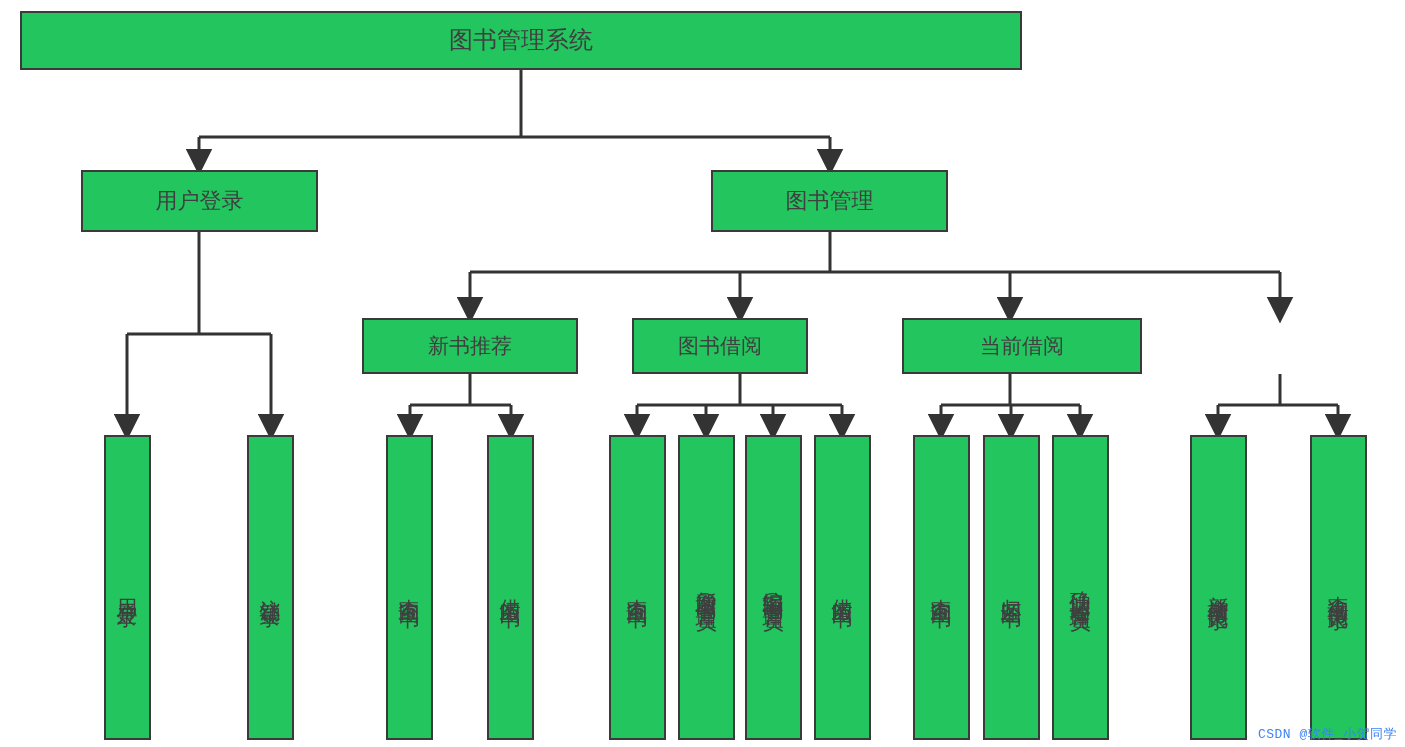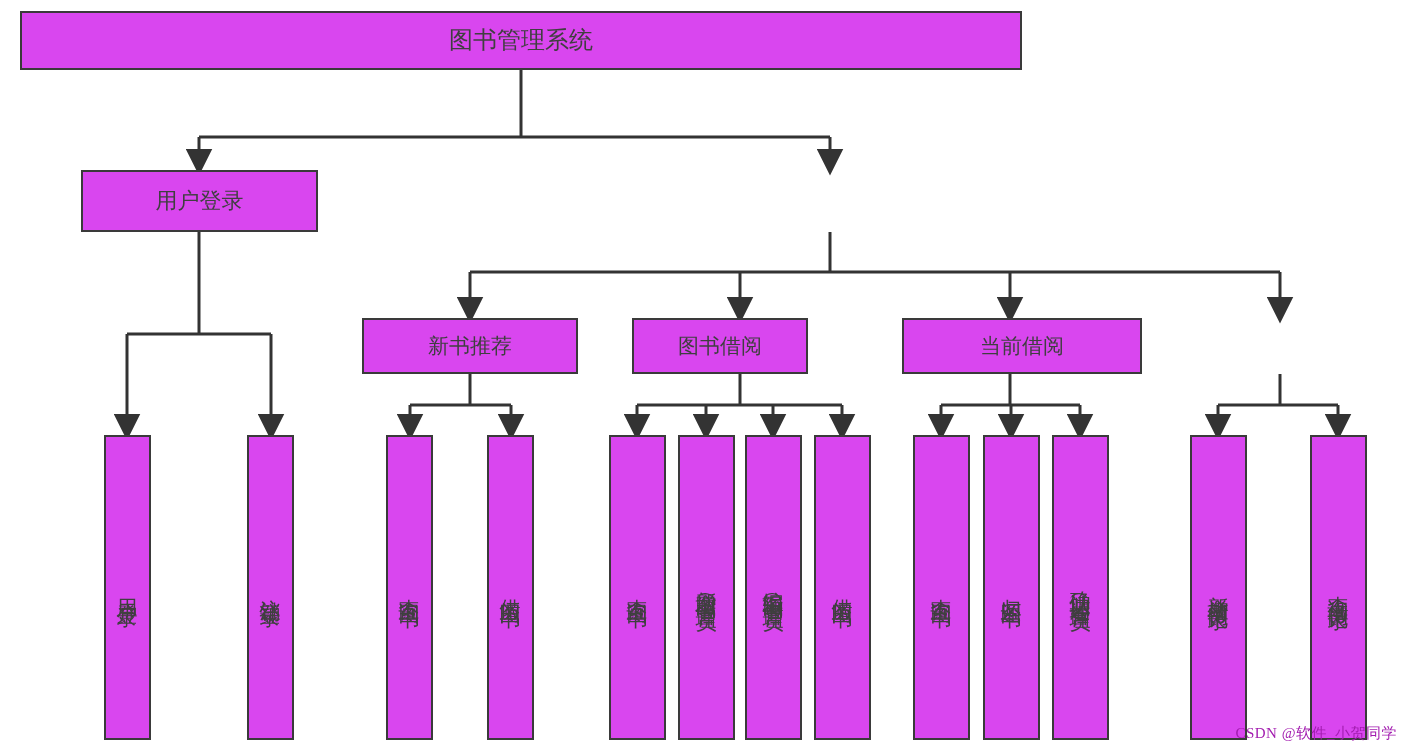--- a/index.html
+++ b/index.html
@@ -22,21 +22,21 @@
     position: absolute;
     left: 0;
     top: 0;
     width: 1405px;
     height: 747px;
     pointer-events: none;
   }
   .node {
     position: absolute;
     box-sizing: border-box;
-    background: #d946ef;
+    background: #22c55e;
     border: 2px solid #3a3a3a;
     display: flex;
     align-items: center;
     justify-content: center;
     color: #3f3f3f;
     text-align: center;
     line-height: 1.18;
   }
   .node.root {
     font-size: 24px;
@@ -57,25 +57,25 @@
     writing-mode: vertical-rl;
     text-orientation: upright;
     letter-spacing: 3px;
     white-space: nowrap;
     line-height: 1;
   }
   .watermark {
     position: absolute;
     right: 8px;
     bottom: 4px;
-    font-size: 15px;
-    color: #a21caf;
+    font-size: 13px;
+    color: #3b82f6;
     letter-spacing: 0.5px;
     white-space: nowrap;
-    font-family: Liberation Serif, serif;
+    font-family: Liberation Mono, monospace;
   }
 </style>
 </head>
 <body>
 
 <div id="canvas">
 
   <svg class="edges" viewBox="0 0 1405 747" xmlns="http://www.w3.org/2000/svg">
     <defs>
       <marker id="arrow" viewBox="0 0 12 12" refX="6" refY="6" markerWidth="9" markerHeight="9" orient="auto-start-reverse">
@@ -126,20 +126,23 @@
     </g>
   </svg>
 
   <div class="node root" style="left:20px; top:11px; width:1002px; height:59px;">
     <span>图书管理系统</span>
   </div>
 
   <div class="node level2" style="left:81px; top:170px; width:237px; height:62px;">
     <span>用户登录</span>
   </div>
+  <div class="node level2" style="left:711px; top:170px; width:237px; height:62px;">
+    <span>图书管理</span>
+  </div>
 
   <div class="node level3" style="left:362px; top:318px; width:216px; height:56px;">
     <span>新书推荐</span>
   </div>
   <div class="node level3" style="left:632px; top:318px; width:176px; height:56px;">
     <span>图书借阅</span>
   </div>
   <div class="node level3" style="left:902px; top:318px; width:240px; height:56px;">
     <span>当前借阅</span>
   </div>

